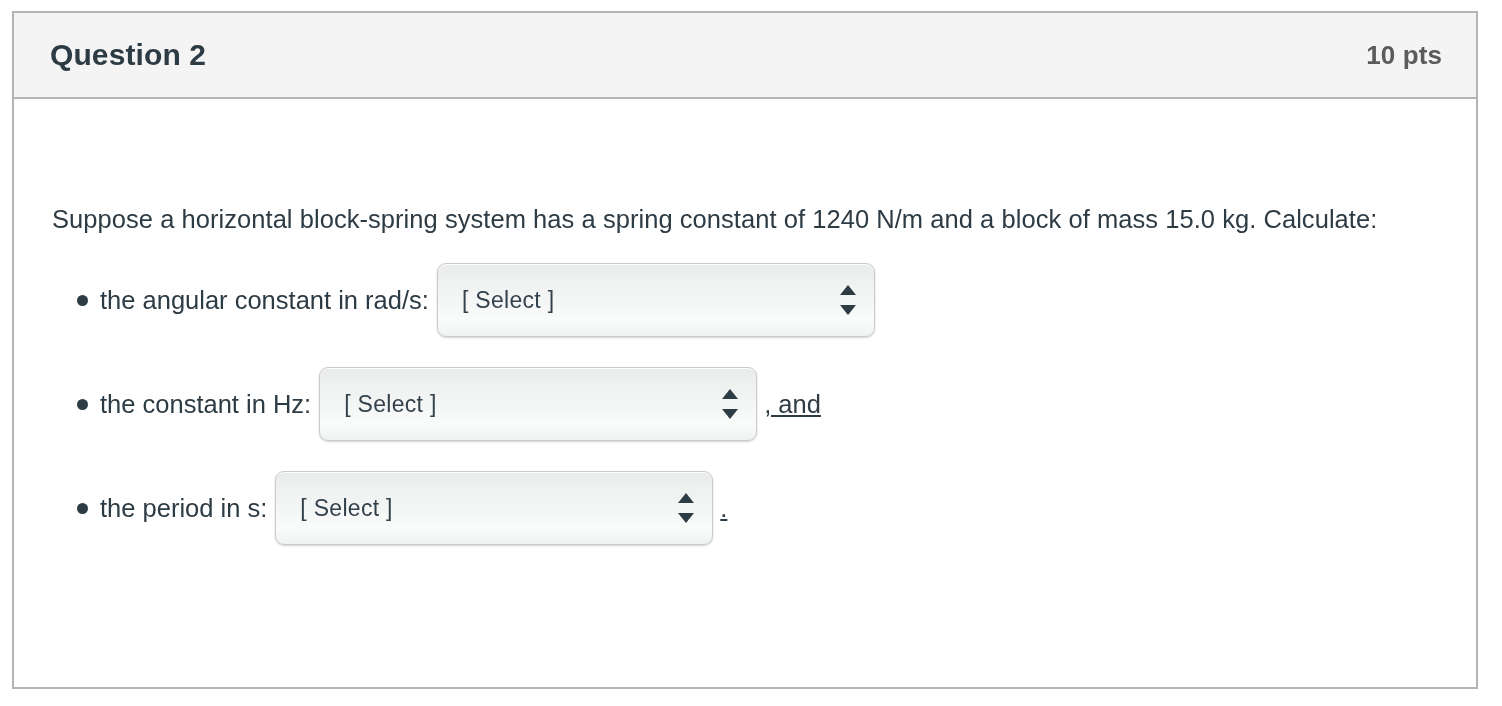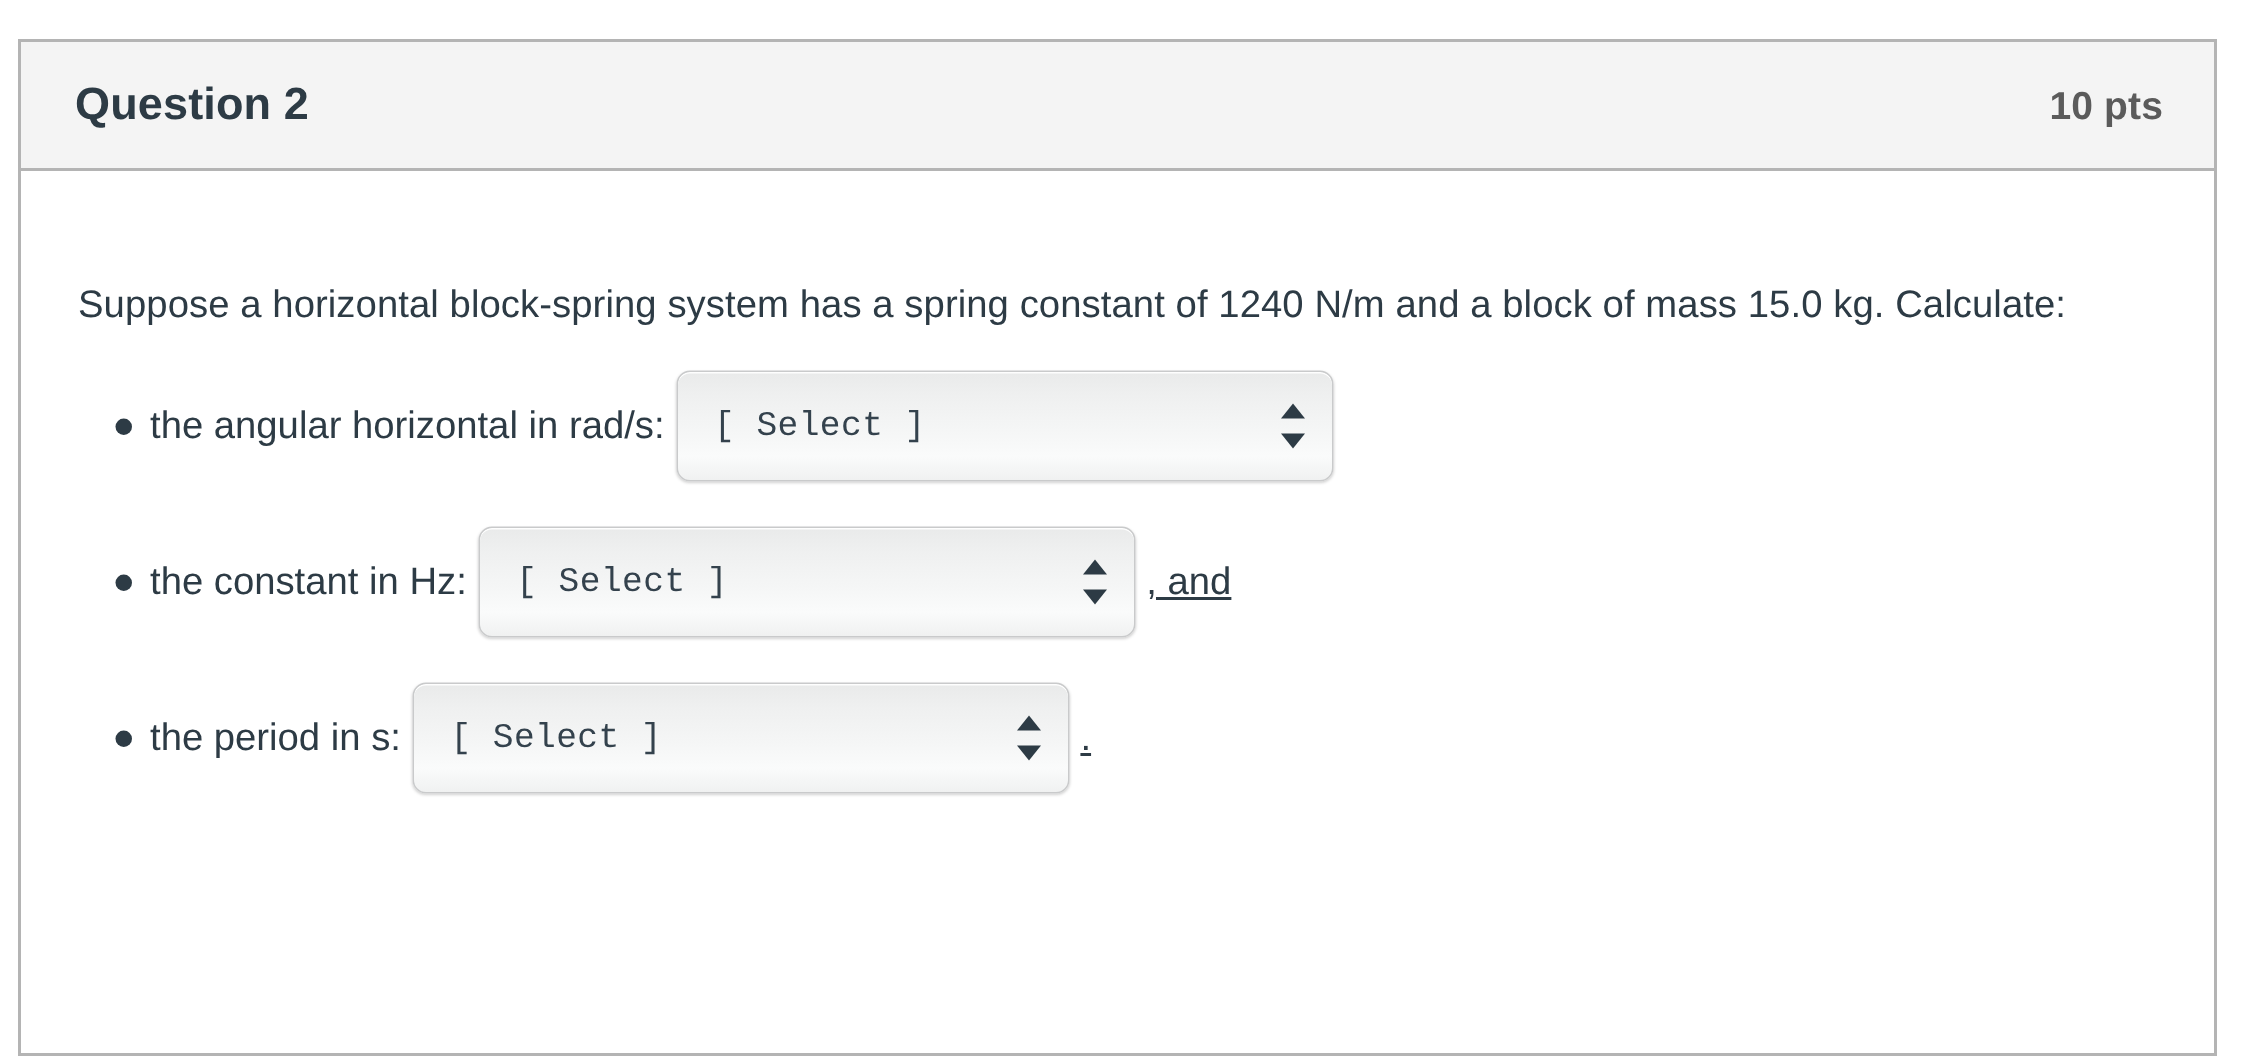--- a/index.html
+++ b/index.html
@@ -19,21 +19,21 @@
     width: 1502px;
     height: 706px;
     background: #ffffff;
     overflow: hidden;
   }
 
   
   .question-card {
     position: absolute;
     left: 12px;
-    top: 26px;
+    top: 11px;
     width: 1466px;
     height: 678px;
     box-sizing: border-box;
     border: 2px solid #b4b4b4;
     background: #ffffff;
   }
 
   .question-header {
     position: relative;
     height: 86px;
@@ -55,22 +55,21 @@
 
   .question-points {
     font-size: 26px;
     font-weight: bold;
     color: #5b5b5b;
     letter-spacing: 0.1px;
   }
 
   .question-body {
     position: relative;
-    padding: 34px 40px 0 38px;
-    margin-top: 32px;
+    padding: 97px 40px 0 38px;
   }
 
   .question-prompt {
     font-size: 25.5px;
     line-height: 47px;
     color: #2d3b45;
     max-width: 1372px;
     margin: 0 0 20px 0;
     letter-spacing: 0.05px;
   }
@@ -127,21 +126,20 @@
     height: 74px;
     border-radius: 9px;
     border: 1px solid #c9cacb;
     background: linear-gradient(to bottom, #e9eaea 0%, #eff0f0 22%, #f5f6f6 55%, #fafbfb 78%, #f0f1f1 100%);
     box-shadow: 0 1px 2px rgba(0,0,0,0.18),
                 inset 0 1px 0 rgba(255,255,255,0.95);
     display: flex;
     align-items: center;
     padding: 0 40px 0 24px;
     cursor: default;
-    font-family: Liberation Mono, monospace;
   }
 
   .select-text {
     font-size: 23px;
     color: #34424d;
     letter-spacing: 0.3px;
     white-space: nowrap;
   }
 
   .select-arrows {
@@ -183,21 +181,21 @@
     </div>
 
     <div class="question-body">
 
       <p class="question-prompt">Suppose a horizontal block-spring system has a spring constant of 1240 N/m and a block of mass 15.0 kg. Calculate:</p>
 
       <ul class="answer-list">
 
         <li class="answer-item">
           <span class="answer-bullet"></span>
-          <span class="answer-label">the angular horizontal in rad/s:</span>
+          <span class="answer-label">the angular constant in rad/s:</span>
           <span class="select-wrap sel-w1">
             <span class="select-box">
               <span class="select-text">[ Select ]</span>
               <span class="select-arrows">
                 <span class="arrow-up"></span>
                 <span class="arrow-dn"></span>
               </span>
             </span>
           </span>
           <span class="answer-suffix"></span>

